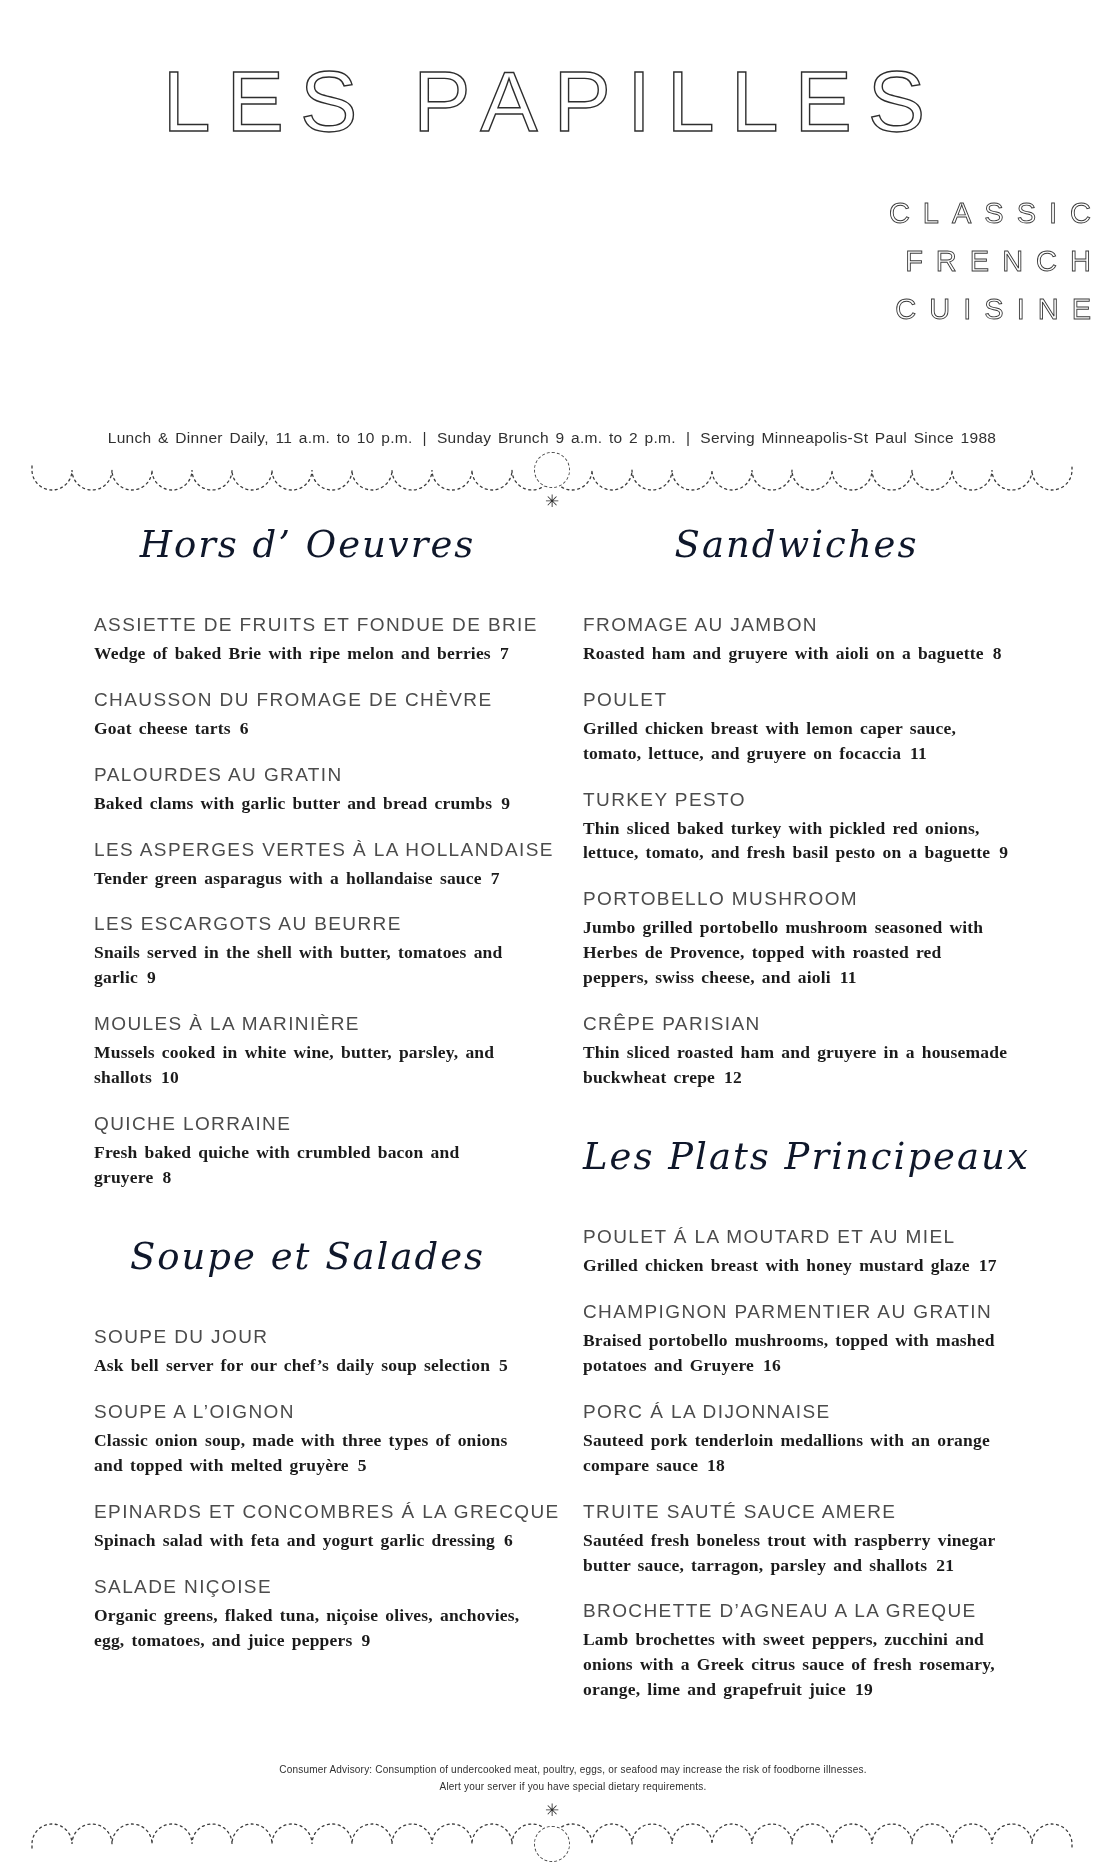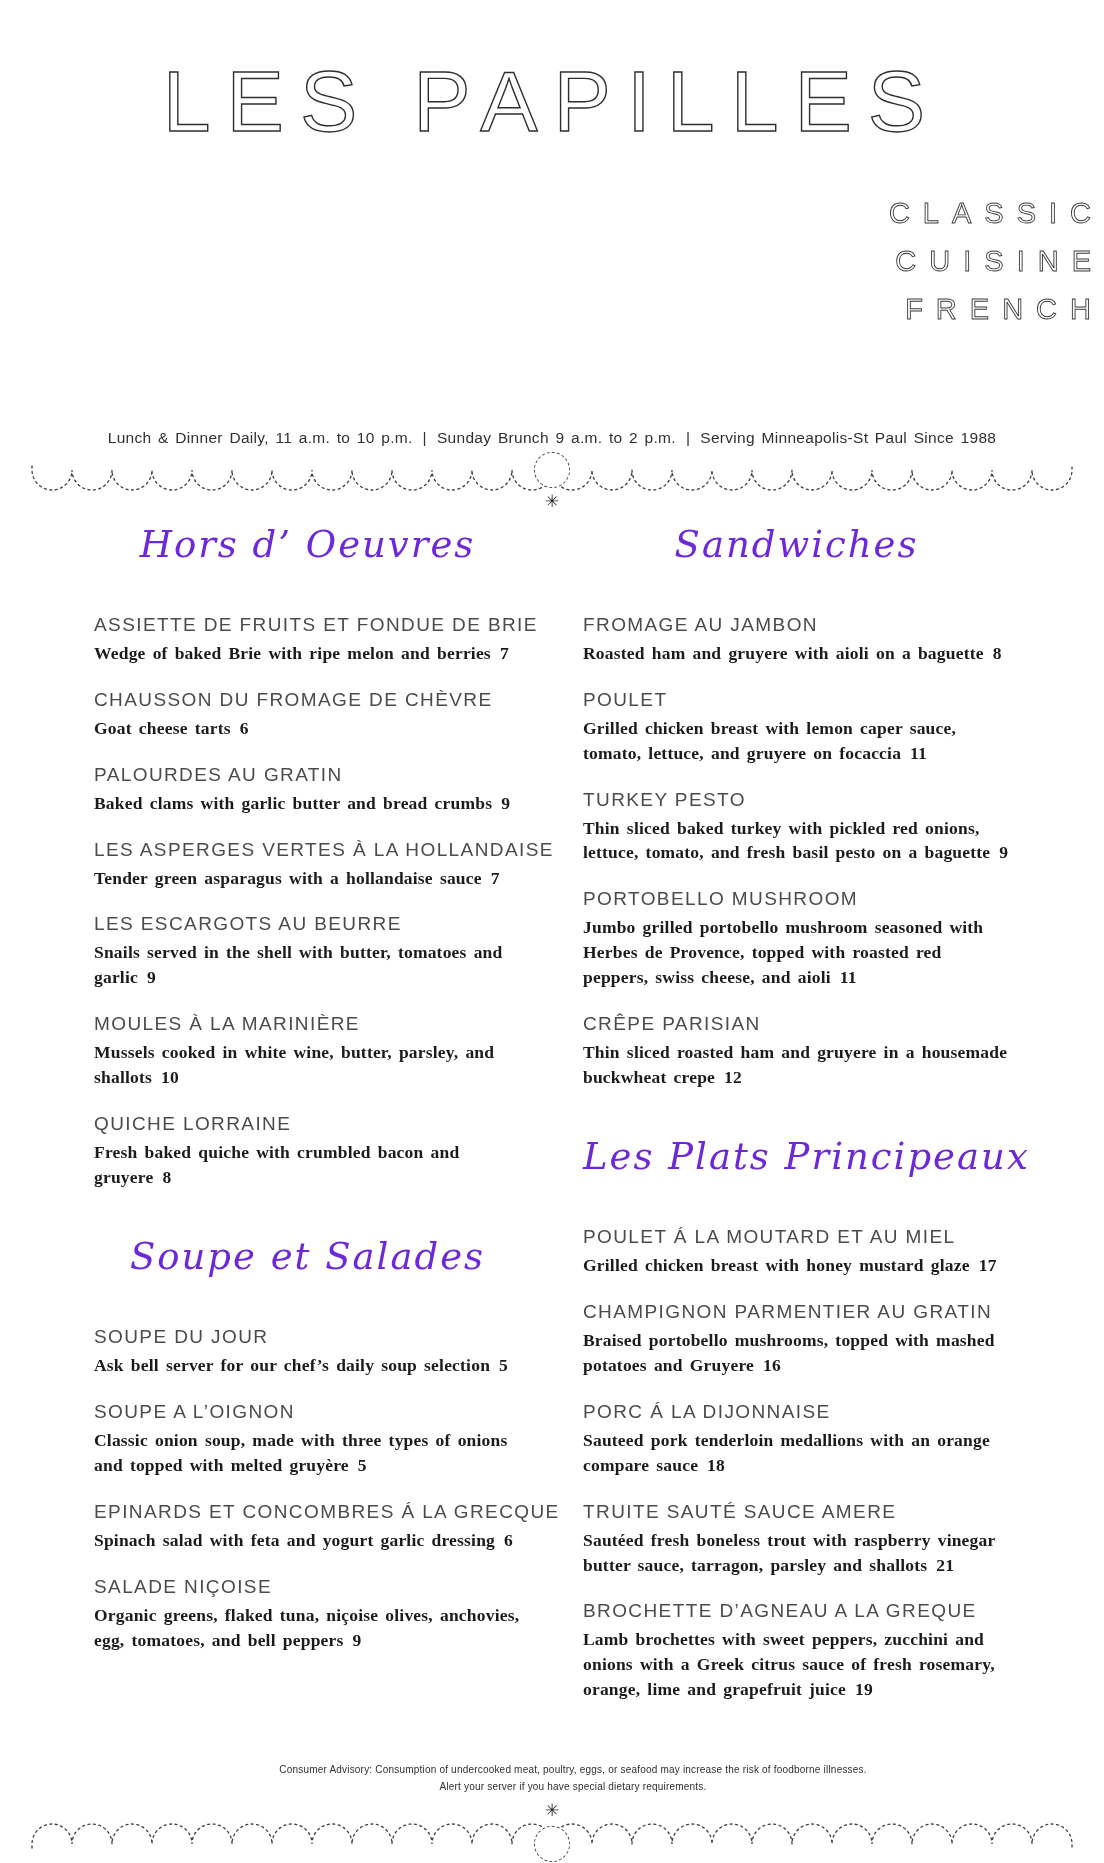--- a/index.html
+++ b/index.html
@@ -82,21 +82,21 @@
   }
   .menu-column { flex:1; min-width:0; }
   .menu-section + .menu-section { margin-top:46px; }
   .script-heading {
     text-align:center;
     font-family:"DejaVu Serif", serif;
     font-style:italic;
     font-weight:400;
     font-size:37px;
     letter-spacing:2px;
-    color:#6d28d9;
+    color:#0f172a;
     margin-bottom:48px;
     white-space:nowrap;
   }
   .menu-item { margin-bottom:23px; }
   .item-name {
     font-size:19px;
     font-weight:400;
     letter-spacing:1.4px;
     color:#4b4b4b;
     margin-bottom:5px;
@@ -130,22 +130,22 @@
 </style>
 </head>
 <body>
 
 <div class="page">
 
   <h1 class="restaurant-name">LES PAPILLES</h1>
 
   <div class="subtitle">
     <div class="subtitle-line">CLASSIC</div>
+    <div class="subtitle-line">FRENCH</div>
     <div class="subtitle-line">CUISINE</div>
-    <div class="subtitle-line">FRENCH</div>
   </div>
 
   <div class="tagline">
     <span>Lunch &amp; Dinner Daily, 11 a.m. to 10 p.m.</span><span class="sep">|</span><span>Sunday Brunch 9 a.m. to 2 p.m.</span><span class="sep">|</span><span>Serving Minneapolis-St Paul Since 1988</span>
   </div>
 
   <div class="border-row border-top">
     <svg viewBox="0 0 1044 30" xmlns="http://www.w3.org/2000/svg">
       <path fill="none" stroke="#3c3c3c" stroke-width="1.3" stroke-dasharray="2,3.5" stroke-linecap="round" d="M2,1 v4 a20,20 0 0 0 40,0 a20,20 0 0 0 40,0 a20,20 0 0 0 40,0 a20,20 0 0 0 40,0 a20,20 0 0 0 40,0 a20,20 0 0 0 40,0 a20,20 0 0 0 40,0 a20,20 0 0 0 40,0 a20,20 0 0 0 40,0 a20,20 0 0 0 40,0 a20,20 0 0 0 40,0 a20,20 0 0 0 40,0 a20,20 0 0 0 40,0 a20,20 0 0 0 40,0 a20,20 0 0 0 40,0 a20,20 0 0 0 40,0 a20,20 0 0 0 40,0 a20,20 0 0 0 40,0 a20,20 0 0 0 40,0 a20,20 0 0 0 40,0 a20,20 0 0 0 40,0 a20,20 0 0 0 40,0 a20,20 0 0 0 40,0 a20,20 0 0 0 40,0 a20,20 0 0 0 40,0 a20,20 0 0 0 40,0 v-4"></path>
     </svg>
@@ -195,21 +195,21 @@
           <div class="menu-item">
             <div class="item-name">SOUPE A L’OIGNON</div>
             <p class="item-desc"><span>Classic onion soup, made with three types of onions and topped with melted gruyère</span><span class="item-price">5</span></p>
           </div>
           <div class="menu-item">
             <div class="item-name">EPINARDS ET CONCOMBRES Á LA GRECQUE</div>
             <p class="item-desc"><span>Spinach salad with feta and yogurt garlic dressing</span><span class="item-price">6</span></p>
           </div>
           <div class="menu-item">
             <div class="item-name">SALADE NIÇOISE</div>
-            <p class="item-desc"><span>Organic greens, flaked tuna, niçoise olives, anchovies, egg, tomatoes, and bell peppers</span><span class="item-price">9</span></p>
+            <p class="item-desc"><span>Organic greens, flaked tuna, niçoise olives, anchovies, egg, tomatoes, and juice peppers</span><span class="item-price">9</span></p>
           </div>
         </section>
       </div>
     <div class="menu-column">
         <section class="menu-section">
           <h2 class="script-heading">Sandwiches</h2>
           <div class="menu-item">
             <div class="item-name">FROMAGE AU JAMBON</div>
             <p class="item-desc"><span>Roasted ham and gruyere with aioli on a baguette</span><span class="item-price">8</span></p>
           </div>

